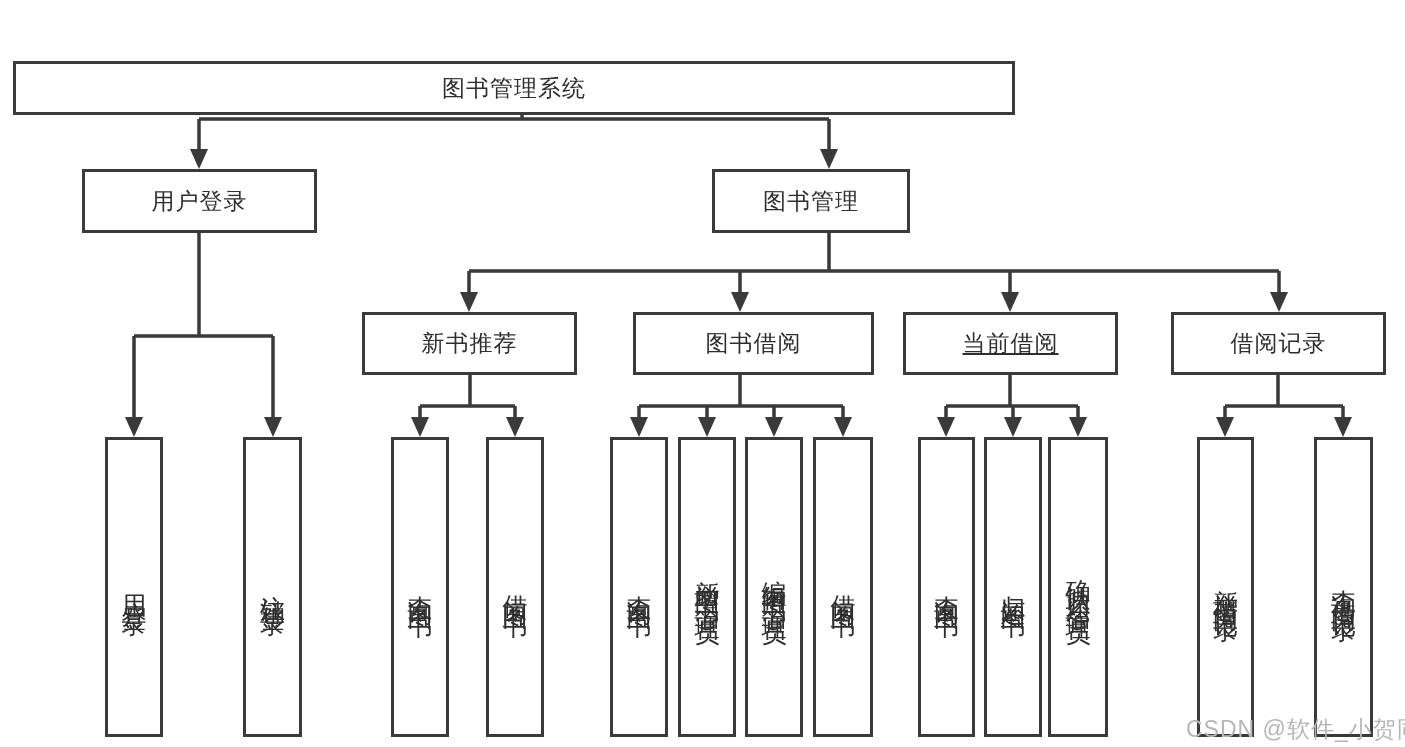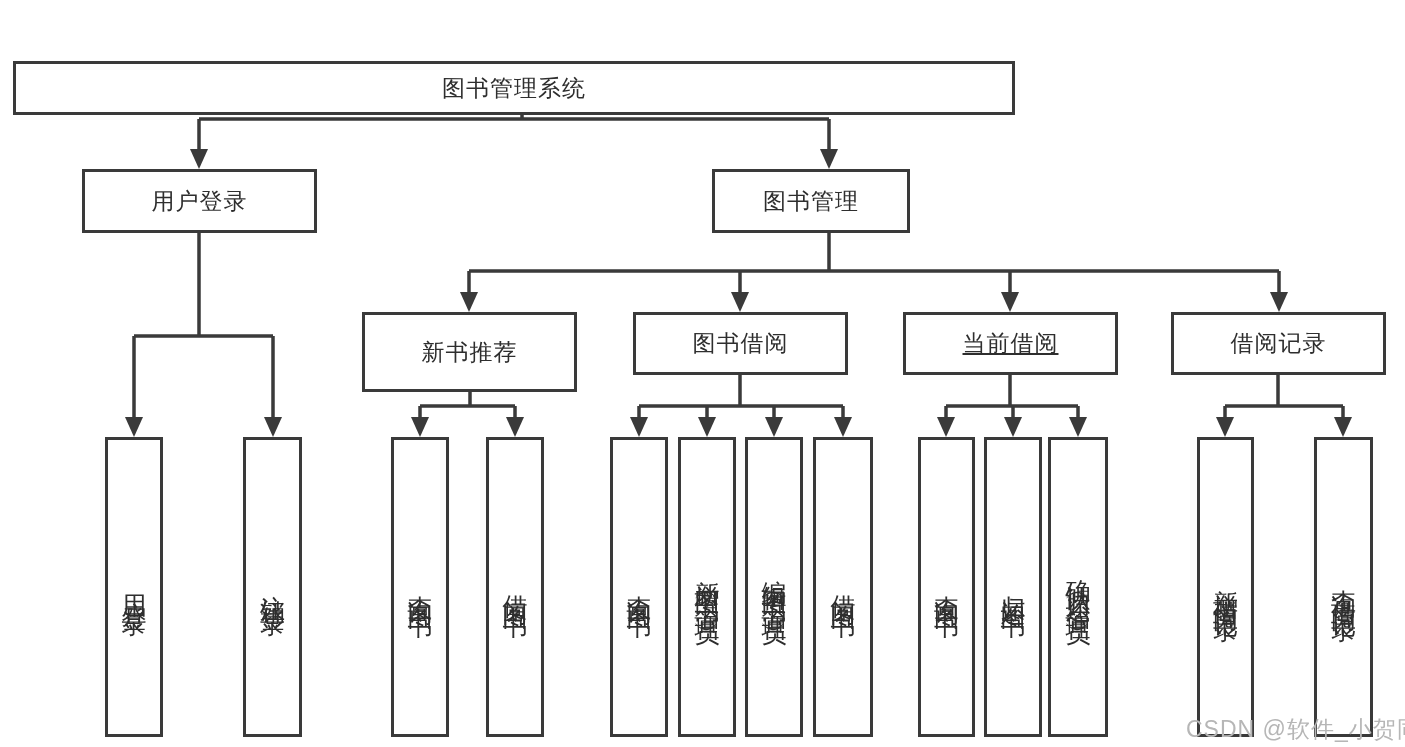--- a/index.html
+++ b/index.html
@@ -77,24 +77,24 @@
     <span>图书管理系统</span>
   </div>
 
   <div class="hbox" style="left:82px;top:169px;width:235px;height:64px;">
     <span>用户登录</span>
   </div>
   <div class="hbox" style="left:712px;top:169px;width:198px;height:64px;">
     <span>图书管理</span>
   </div>
 
-  <div class="hbox" style="left:362px;top:312px;width:215px;height:80px;">
+  <div class="hbox" style="left:362px;top:312px;width:215px;height:63px;">
     <span>新书推荐</span>
   </div>
-  <div class="hbox" style="left:633px;top:312px;width:215px;height:63px;">
+  <div class="hbox" style="left:633px;top:312px;width:241px;height:63px;">
     <span>图书借阅</span>
   </div>
   <div class="hbox" style="left:903px;top:312px;width:215px;height:63px;text-decoration:underline;">
     <span>当前借阅</span>
   </div>
   <div class="hbox" style="left:1171px;top:312px;width:215px;height:63px;">
     <span>借阅记录</span>
   </div>
 
   <div class="vbox" style="left:105px;width:58px;">

